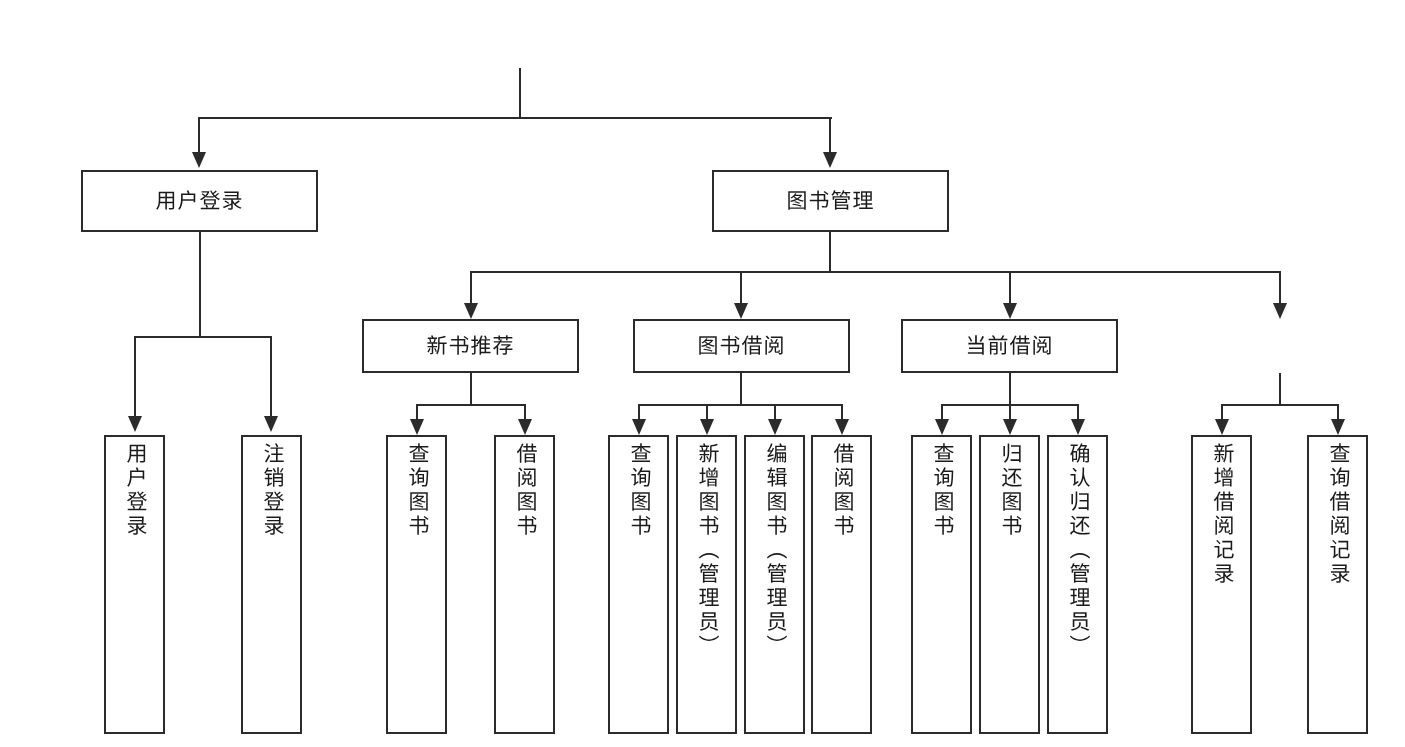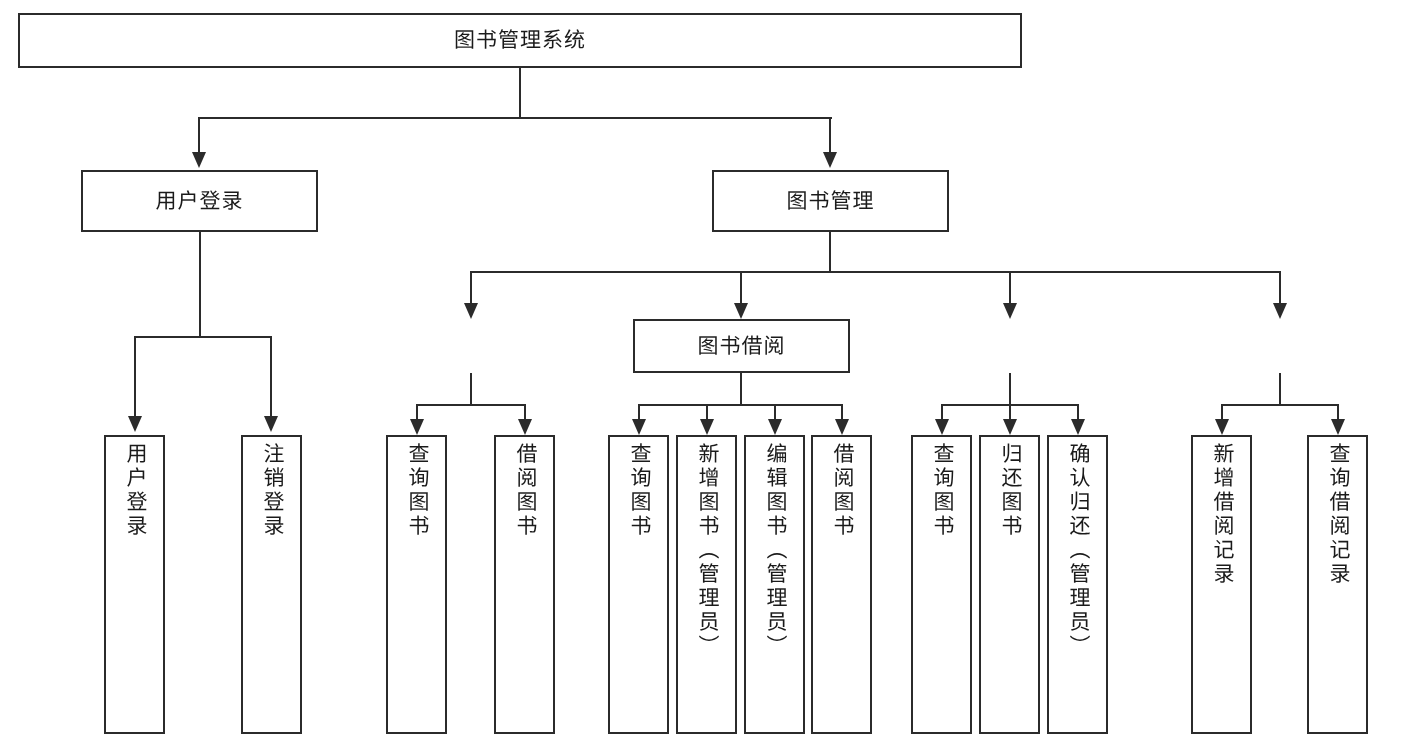--- a/index.html
+++ b/index.html
@@ -85,23 +85,20 @@
     letter-spacing: 0.5px;
     white-space: nowrap;
     font-family: "DejaVu Sans", "Liberation Sans", sans-serif;
   }
 </style>
 </head>
 <body>
 
 <div id="canvas">
 
-  <div class="node horiz" id="node-root" style="left:18px; top:13px; width:1004px; height:55px;">
-    <span class="label">图书管理系统</span>
-  </div>
 
   <div class="vline" style="left:519px; top:68px; height:50px;"></div>
 
   <div class="hline" style="left:198px; top:117px; width:634px;"></div>
 
   <div class="vline" style="left:198px; top:117px; height:37px;"></div>
   <div class="arrow" style="left:192px; top:152px;"></div>
 
   <div class="vline" style="left:829px; top:117px; height:37px;"></div>
   <div class="arrow" style="left:823px; top:152px;"></div>
@@ -125,22 +122,28 @@
   <div class="hline" style="left:470px; top:271px; width:811px;"></div>
   <div class="vline" style="left:470px; top:271px; height:34px;"></div>
   <div class="arrow" style="left:464px; top:303px;"></div>
   <div class="vline" style="left:740px; top:271px; height:34px;"></div>
   <div class="arrow" style="left:734px; top:303px;"></div>
   <div class="vline" style="left:1009px; top:271px; height:34px;"></div>
   <div class="arrow" style="left:1003px; top:303px;"></div>
   <div class="vline" style="left:1279px; top:271px; height:34px;"></div>
   <div class="arrow" style="left:1273px; top:303px;"></div>
 
+  <div class="node horiz" id="node-new-book-rec" style="left:362px; top:319px; width:217px; height:54px;">
+    <span class="label">新书推荐</span>
+  </div>
   <div class="node horiz" id="node-book-borrow" style="left:633px; top:319px; width:217px; height:54px;align-items:center;">
     <span class="label">图书借阅</span>
+  </div>
+  <div class="node horiz" id="node-current-borrow" style="left:901px; top:319px; width:217px; height:54px;">
+    <span class="label">当前借阅</span>
   </div>
 
   <div class="vline" style="left:470px; top:373px; height:32px;"></div>
   <div class="hline" style="left:416px; top:404px; width:110px;"></div>
   <div class="vline" style="left:416px; top:404px; height:17px;"></div>
   <div class="arrow" style="left:410px; top:419px;"></div>
   <div class="vline" style="left:524px; top:404px; height:17px;"></div>
   <div class="arrow" style="left:518px; top:419px;"></div>
 
   <div class="vline" style="left:740px; top:373px; height:32px;"></div>

